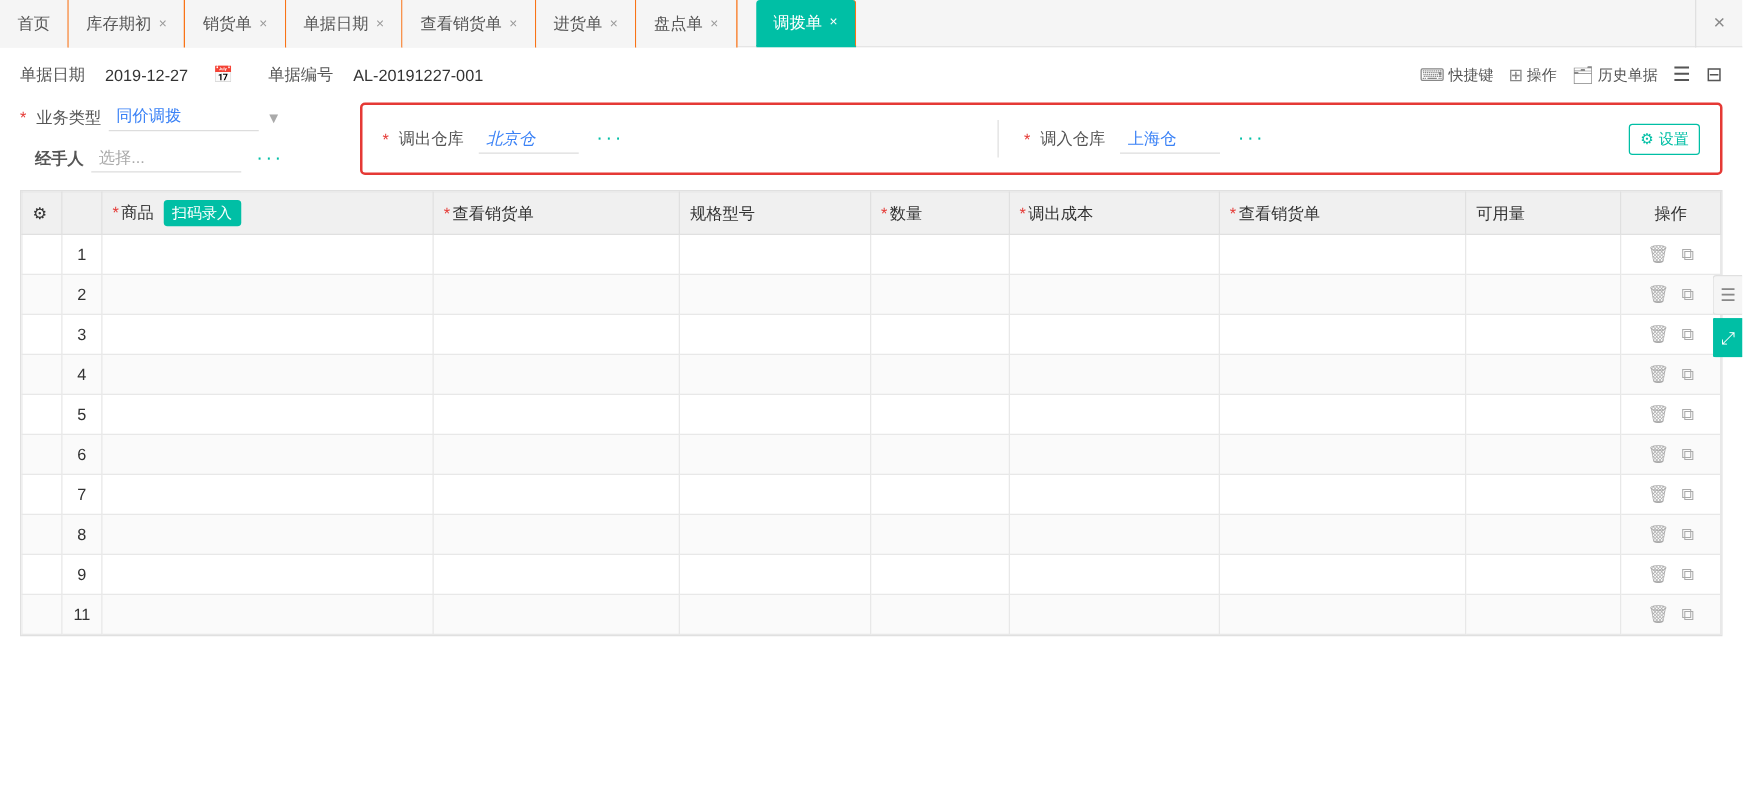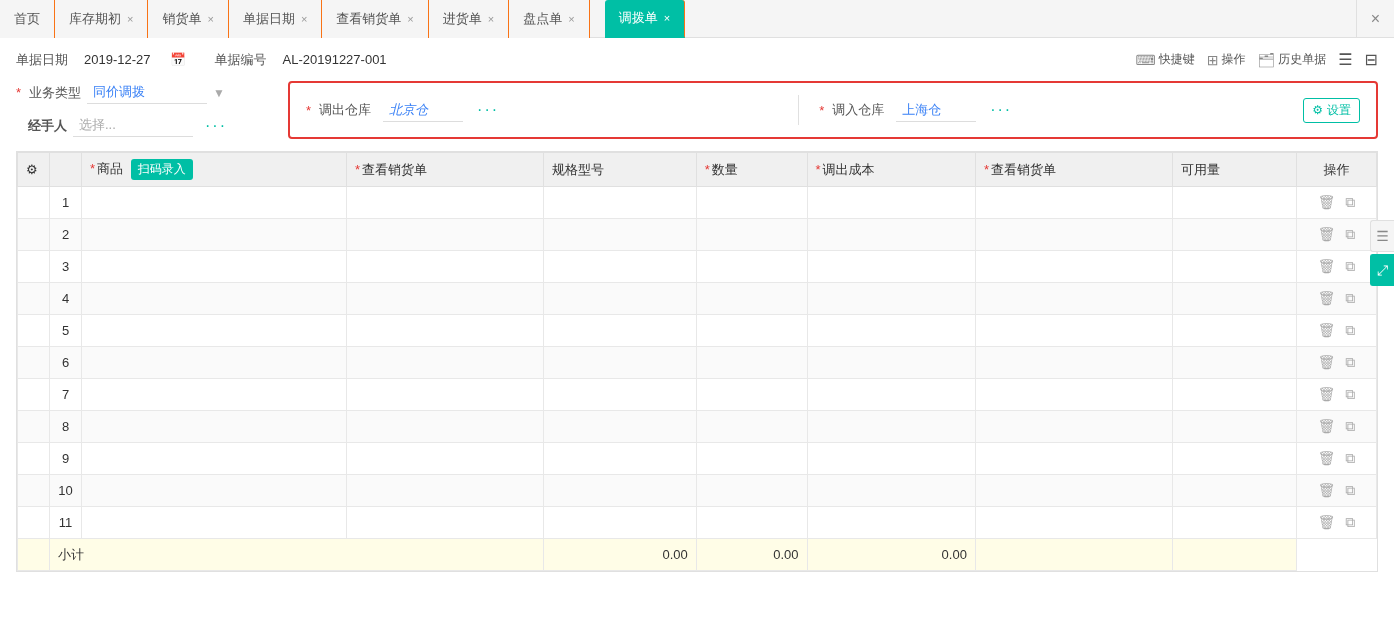--- a/index.html
+++ b/index.html
@@ -545,61 +545,37 @@
           <td></td>
           <td></td>
           <td></td>
           <td></td>
           <td></td>
           <td class="op-cell">
             <span class="op-icon">🗑</span>
             <span class="op-icon">⧉</span>
           </td>
         </tr>
-        <tr>
-          <td></td>
-          <td class="row-num">10</td>
-          <td></td>
-          <td></td>
-          <td></td>
-          <td></td>
-          <td></td>
-          <td></td>
-          <td></td>
-          <td class="op-cell">
-            <span class="op-icon">🗑</span>
-            <span class="op-icon">⧉</span>
-          </td>
-        </tr>
 
         <tr>
           <td></td>
           <td class="row-num">11</td>
           <td></td>
           <td></td>
           <td></td>
           <td></td>
           <td></td>
           <td></td>
           <td></td>
           <td class="op-cell">
             <span class="op-icon">🗑</span>
             <span class="op-icon">⧉</span>
           </td>
         </tr>
 
-        <tr class="subtotal-row">
-          <td></td>
-          <td colspan="3" style="text-align:left; padding-left:8px;">小计</td>
-          <td style="text-align:right;">0.00</td>
-          <td style="text-align:right;">0.00</td>
-          <td style="text-align:right;">0.00</td>
-          <td></td>
-          <td></td>
-        </tr>
       </tbody>
     </table>
   </div>
 </div>
 
 <div class="right-float">
   <div class="float-btn">
     <span>☰</span>
   </div>
   <div class="float-btn green">

